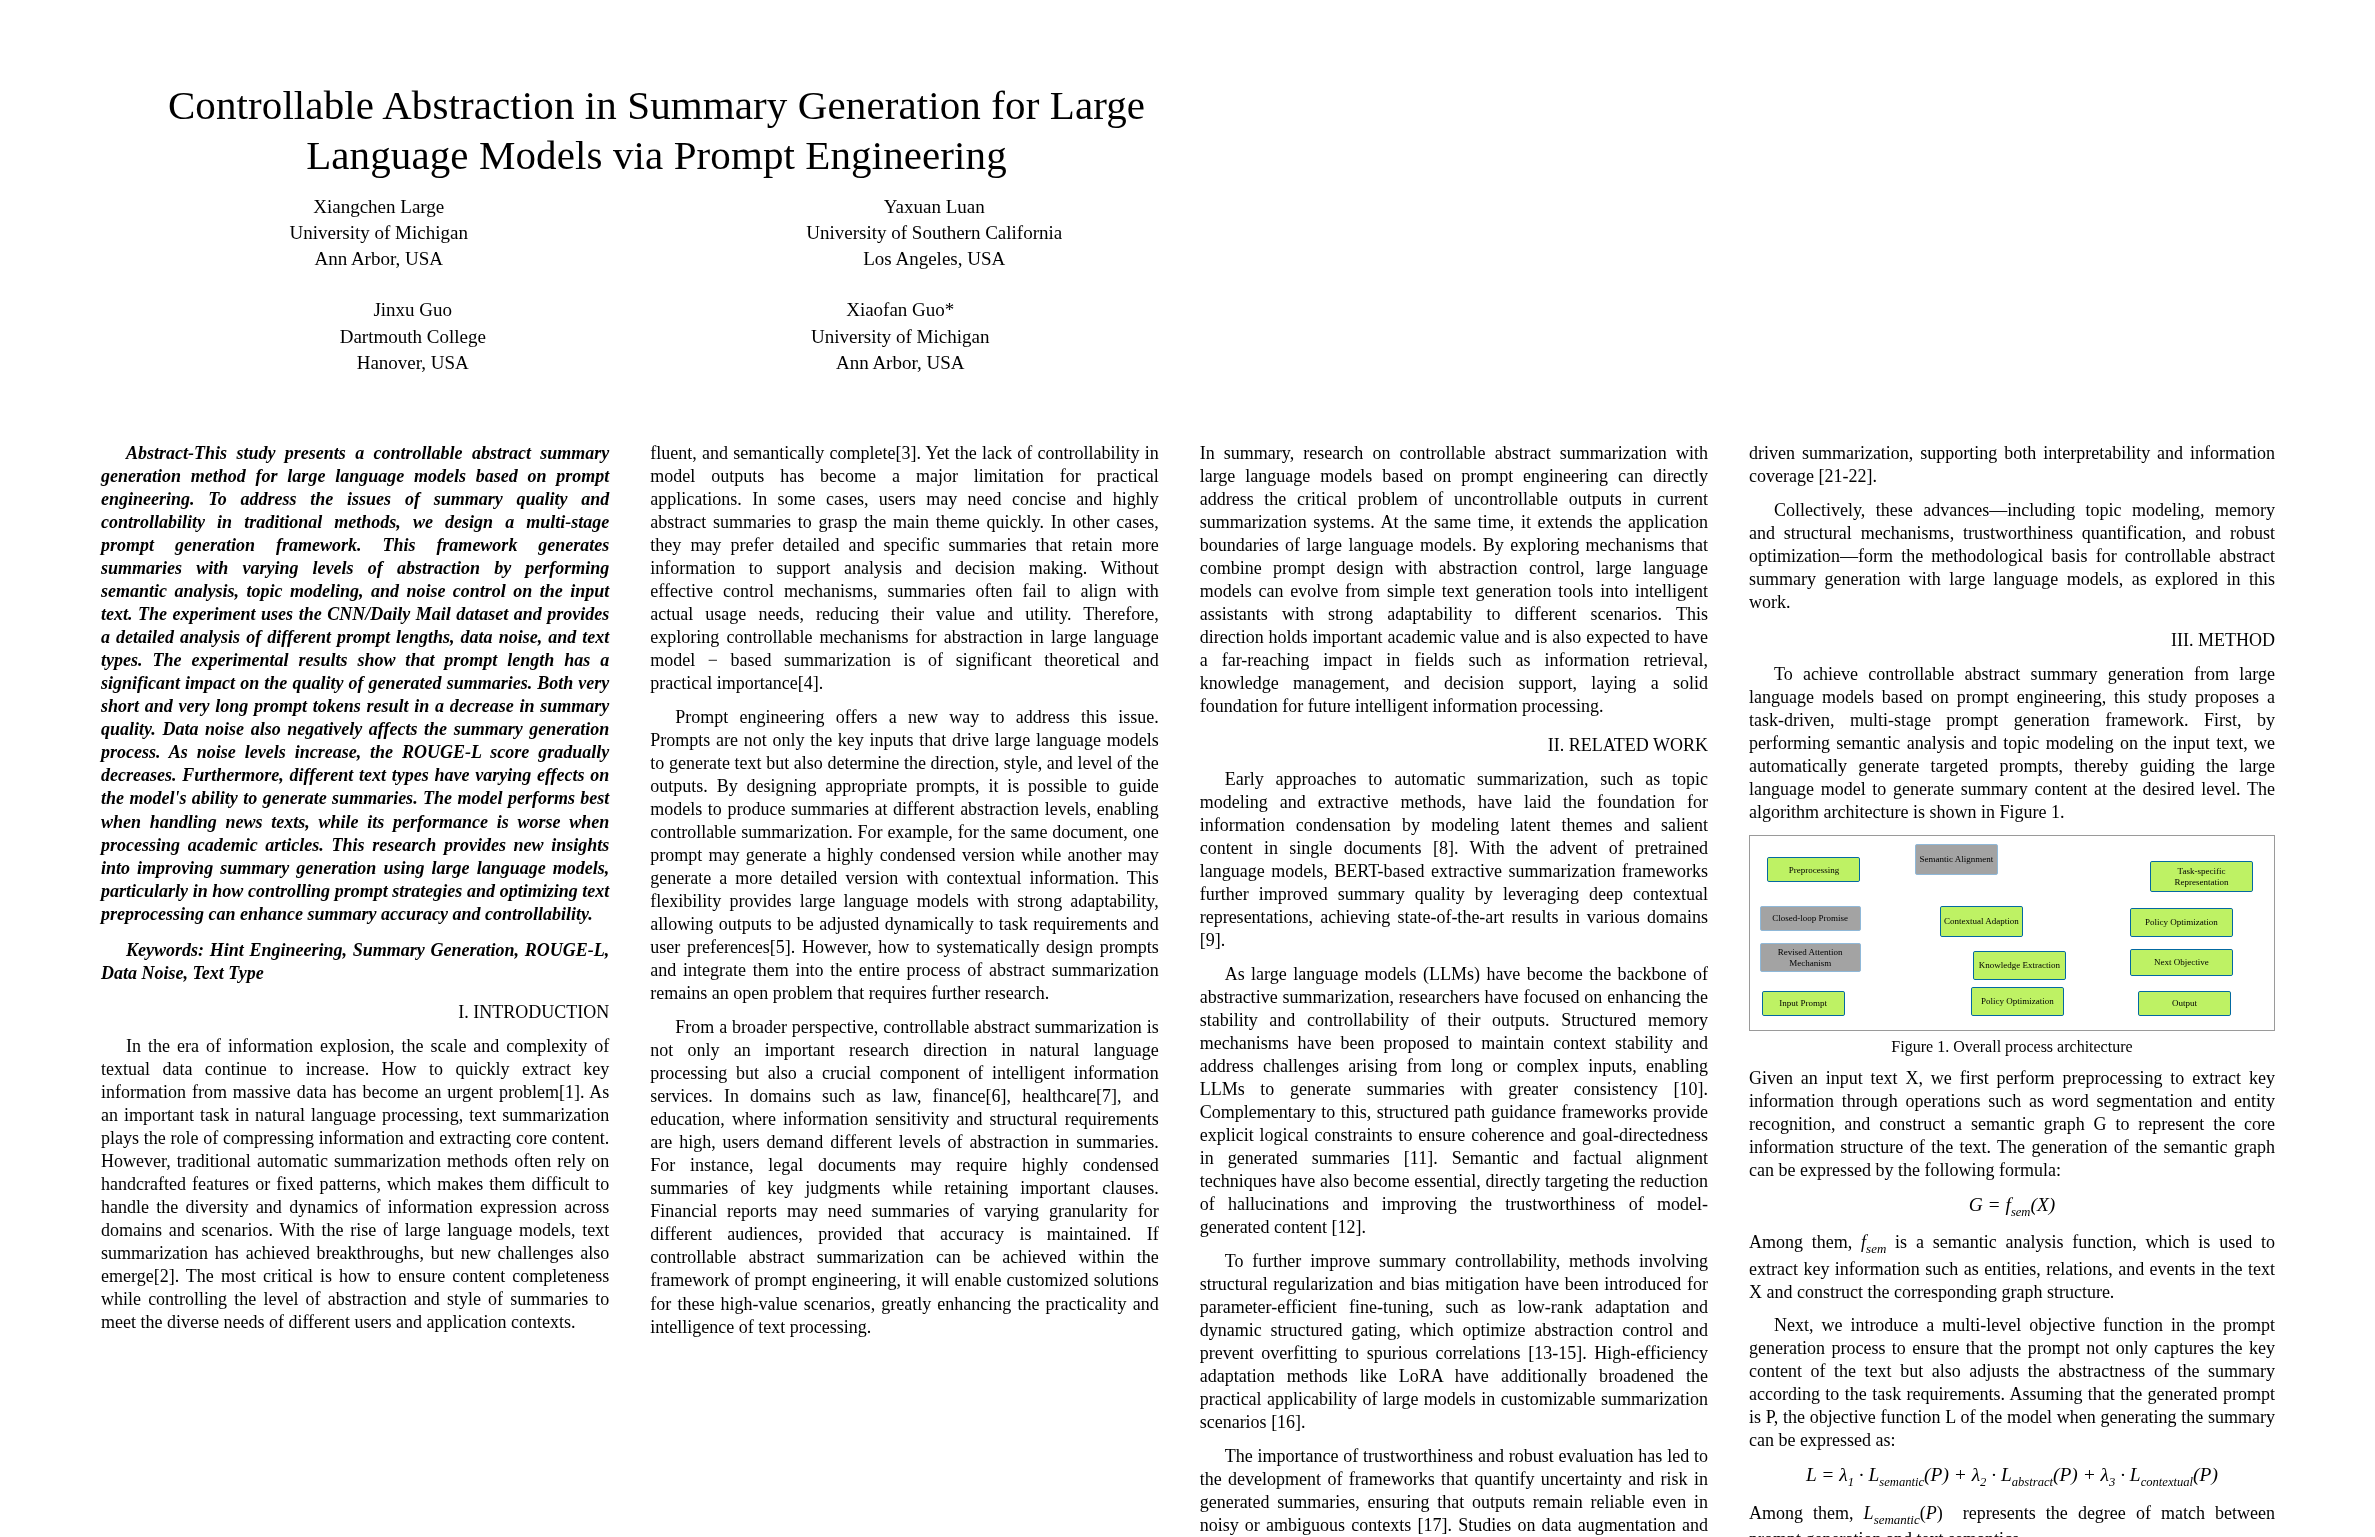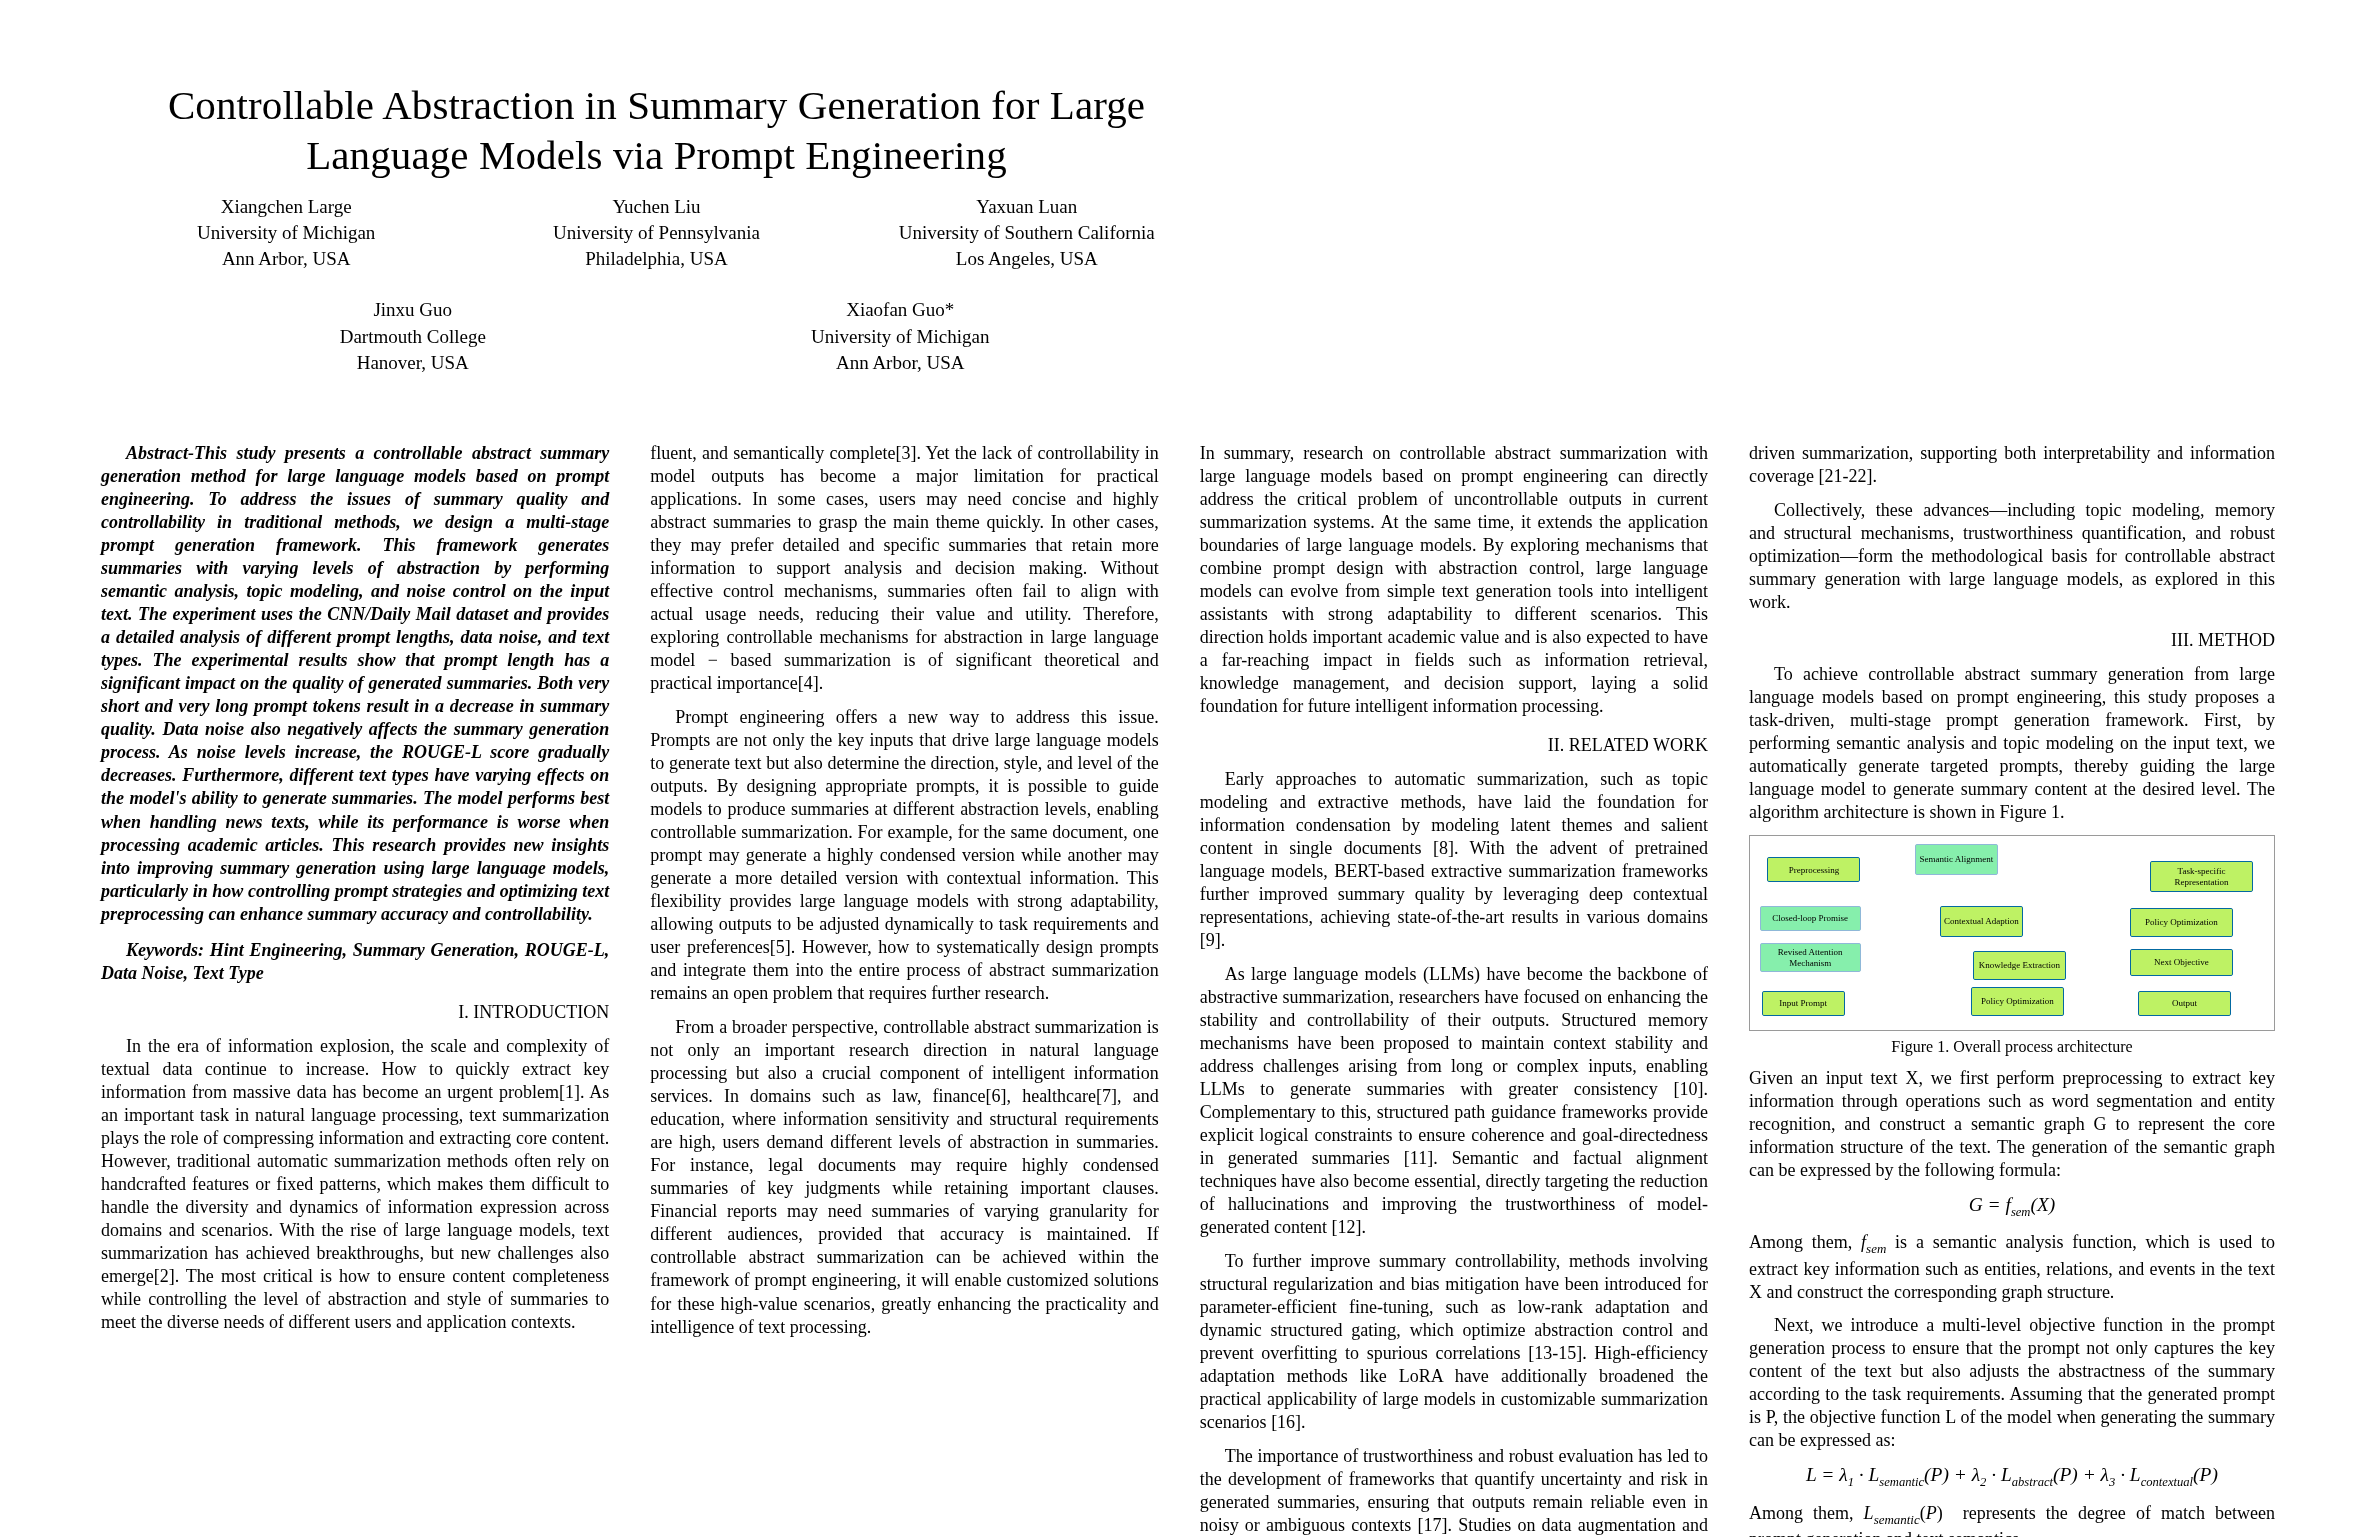--- a/index.html
+++ b/index.html
@@ -119,21 +119,21 @@
     line-height: 1.15;
     text-align: center;
     display: flex;
     align-items: center;
     justify-content: center;
     padding: 1px 1.9px;
     border-radius: 1.9px;
   }
   .fig-node.blue {
     border: 1px solid #8fb8d8;
-    background: #86efac;
+    background: #a3a3a3;
   }
   .fig-caption {
     text-align: center;
     font-size: 16px;
     margin: 5.8px 0 9.7px 0;
     text-indent: 0;
   }
   .eq {
     text-align: center;
     font-family: "Liberation Serif", serif;
@@ -156,25 +156,20 @@
 <div class="page">
 
   <div class="title-block">
     <h1 class="paper-title">Controllable Abstraction in Summary Generation for Large Language Models via Prompt Engineering</h1>
 
     <div class="authors-row">
       <div class="author">
         <span class="name">Xiangchen Large</span>
         <span class="affil">University of Michigan</span>
         <span class="loc">Ann Arbor, USA</span>
-      </div>
-      <div class="author">
-        <span class="name">Yuchen Liu</span>
-        <span class="affil">University of Pennsylvania</span>
-        <span class="loc">Philadelphia, USA</span>
       </div>
       <div class="author">
         <span class="name">Yaxuan Luan</span>
         <span class="affil">University of Southern California</span>
         <span class="loc">Los Angeles, USA</span>
       </div>
     </div>
 
     <div class="authors-row second">
       <div class="author">

